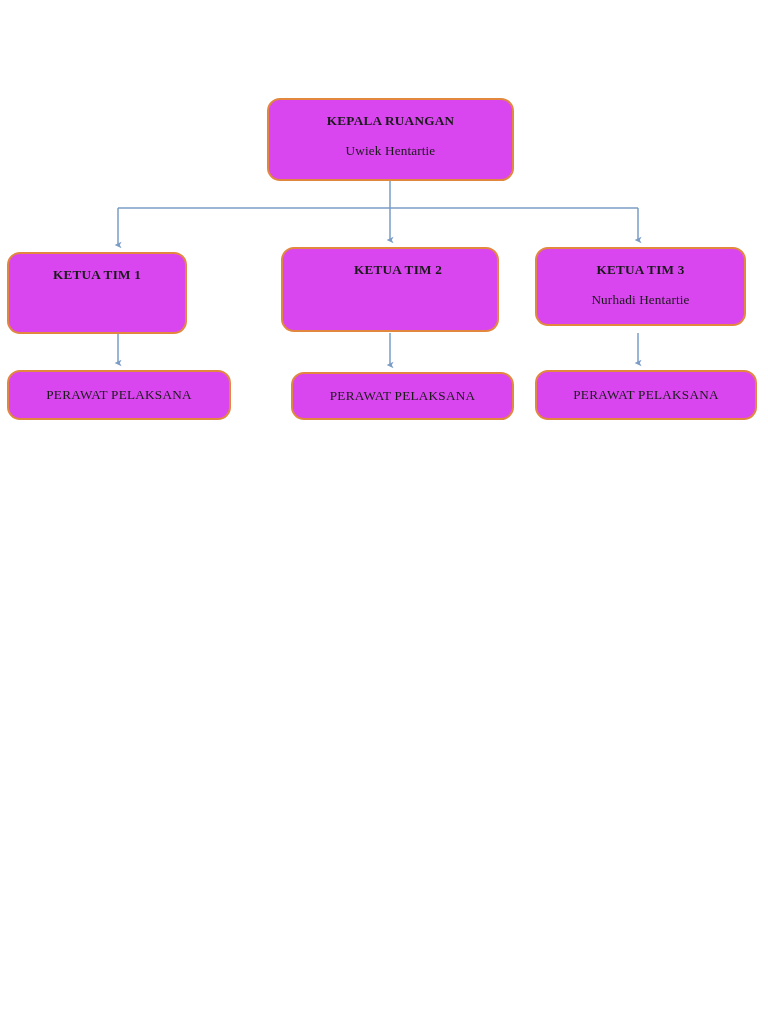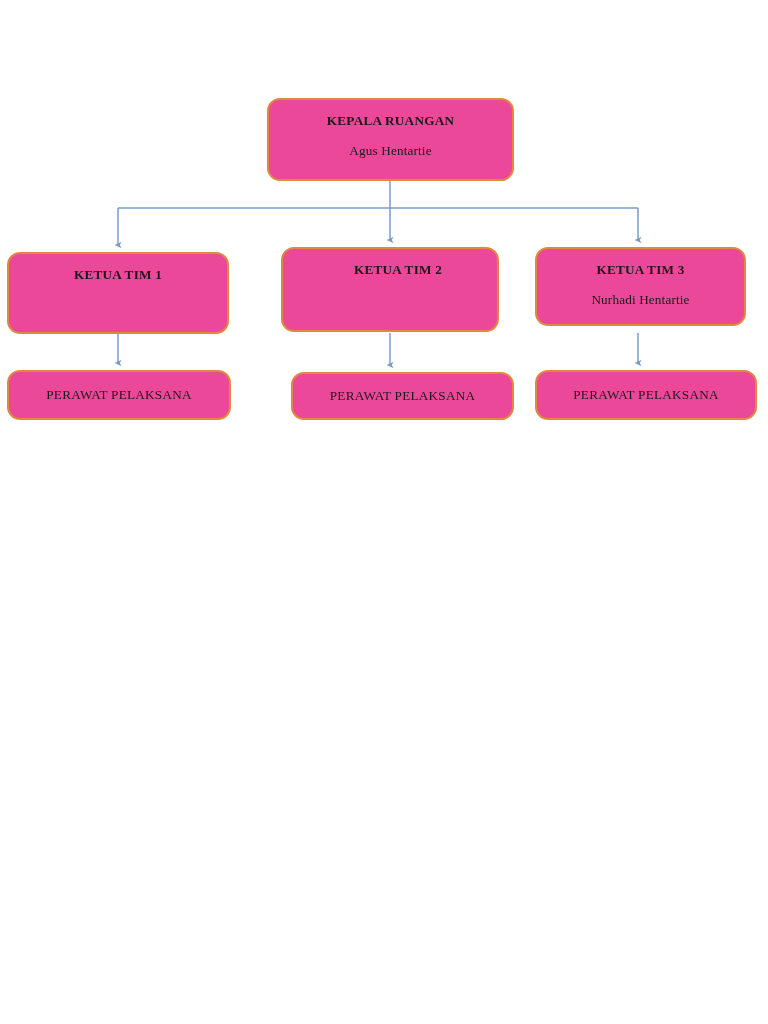--- a/index.html
+++ b/index.html
@@ -36,21 +36,21 @@
     pointer-events: none;
   }
 
   
   .node {
     position: absolute;
     z-index: 2;
     box-sizing: border-box;
     border: 2.4px solid #e2873e;
     border-radius: 13px;
-    background: #ec4899;
+    background: #d946ef;
     text-align: center;
     padding-top: 13px;
   }
 
   .node-title {
     display: block;
     font-size: 13.2px;
     font-weight: 700;
     letter-spacing: 0.25px;
     line-height: 1.18;
@@ -63,21 +63,21 @@
     font-size: 13.2px;
     font-weight: 400;
     letter-spacing: 0.15px;
     line-height: 1.18;
     white-space: nowrap;
   }
 
   
   #node-kepala-ruangan { left: 267px; top: 98px;  width: 247px; height: 83px; }
 
-  #node-ketua-tim-1    { left: 7px;   top: 252px; width: 222px; height: 82px; }
+  #node-ketua-tim-1    { left: 7px;   top: 252px; width: 180px; height: 82px; }
   #node-ketua-tim-2    { left: 281px; top: 247px; width: 218px; height: 85px; padding-left: 16px; }
   #node-ketua-tim-3    { left: 535px; top: 247px; width: 211px; height: 79px; }
 
   #node-perawat-1      { left: 7px;   top: 370px; width: 224px; height: 50px; padding-top: 15px; }
   #node-perawat-2      { left: 291px; top: 372px; width: 223px; height: 48px; padding-top: 14px; }
   #node-perawat-3      { left: 535px; top: 370px; width: 222px; height: 50px; padding-top: 15px; }
 
   #node-perawat-2 .node-title,
   #node-perawat-3 .node-title { font-weight: 400; }
   #node-perawat-1 .node-title { font-weight: 400; }
@@ -105,21 +105,21 @@
       <line x1="638" y1="208" x2="638" y2="240" marker-end="url(#arrowhead)"></line>
 
       <line x1="118" y1="334" x2="118" y2="363" marker-end="url(#arrowhead)"></line>
       <line x1="390" y1="333" x2="390" y2="365" marker-end="url(#arrowhead)"></line>
       <line x1="638" y1="333" x2="638" y2="363" marker-end="url(#arrowhead)"></line>
     </g>
   </svg>
 
   <div class="node" id="node-kepala-ruangan">
     <span class="node-title">KEPALA RUANGAN</span>
-    <span class="node-subtitle">Agus Hentartie</span>
+    <span class="node-subtitle">Uwiek Hentartie</span>
   </div>
 
   <div class="node" id="node-ketua-tim-1">
     <span class="node-title">KETUA TIM 1</span>
   </div>
 
   <div class="node" id="node-ketua-tim-2">
     <span class="node-title">KETUA TIM 2</span>
   </div>
 

